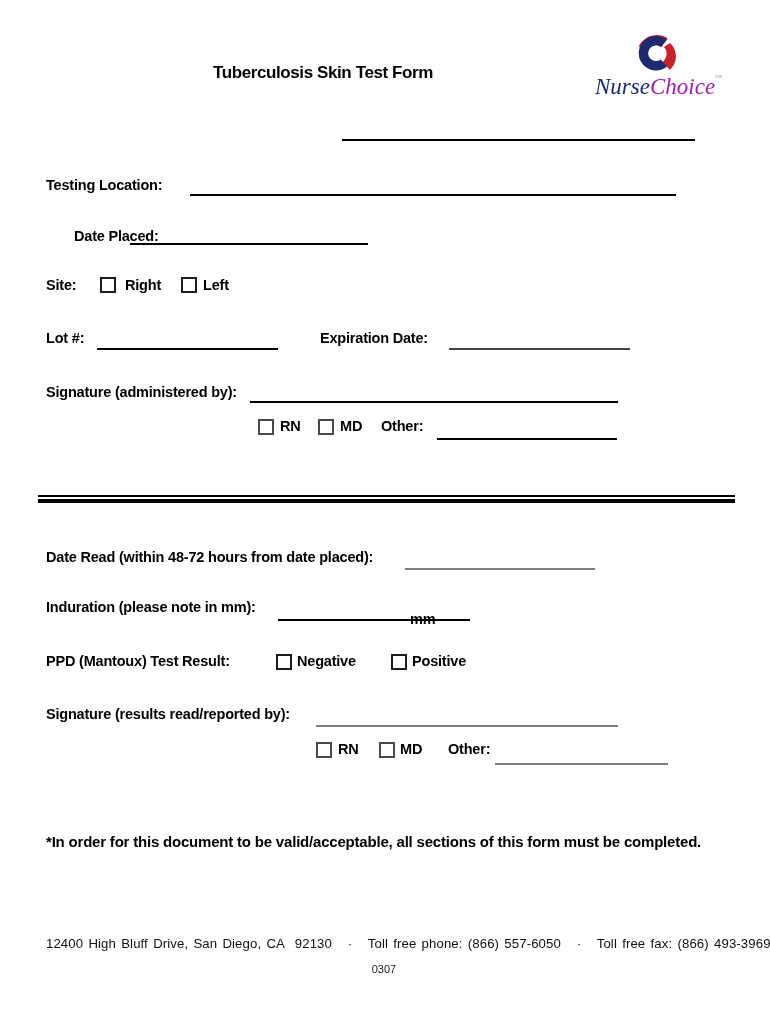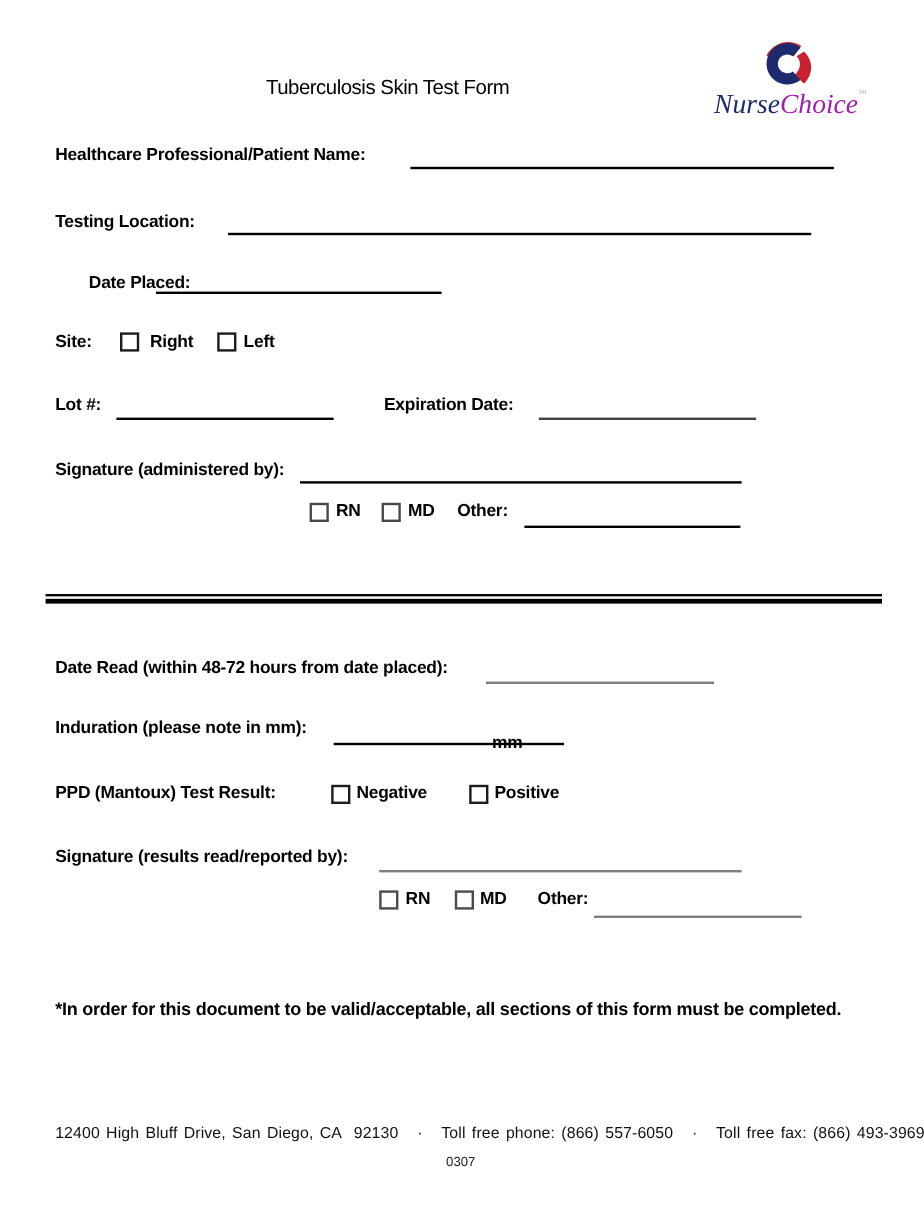--- a/index.html
+++ b/index.html
@@ -1,19 +1,19 @@
 <!DOCTYPE html>
 <html><head>
 <meta charset="utf-8">
 <style>
   html,body{margin:0;padding:0;background:#fff;}
   .sheet{position:relative;width:770px;height:1024px;background:#ffffff;overflow:hidden;
          font-family:"Liberation Sans",sans-serif;color:#000;}
   .title{position:absolute;left:0;top:63px;width:646px;text-align:center;
-         font-weight:normal;font-size:17px;letter-spacing:-0.4px;white-space:pre;}
+         font-weight:bold;font-size:17px;letter-spacing:-0.4px;white-space:pre;}
   .lb{position:absolute;font-weight:bold;font-size:14.5px;line-height:1.2;
       letter-spacing:-0.2px;white-space:pre;}
   .ul{position:absolute;height:0;border-bottom:2px solid #000;}
   .ul-gray{border-bottom-color:#7e7e7e;}
   .cb{position:absolute;width:12px;height:12px;border:2px solid #1c1c1c;background:#fff;}
   .divider{position:absolute;left:38px;top:495px;width:697px;height:2px;
            border-top:2px solid #000;border-bottom:4px solid #000;background:#fff;}
   .note{position:absolute;left:46px;top:833px;font-weight:bold;font-size:15px;
         letter-spacing:-0.2px;white-space:pre;}
   .address{position:absolute;left:46px;top:936px;font-size:13.2px;font-weight:normal;
@@ -38,21 +38,20 @@
 
   <div class="logo">
     <svg class="logo-icon" width="58" height="44" viewBox="0 0 64 56" aria-hidden="true">
       <path d="M10 18 C18 4 34 0 47 8 L39 19 C30 13 20 16 16 24 Z" fill="#c8232c"></path>
       <path d="M50 14 C60 24 60 38 50 48 L40 39 C47 32 47 24 42 19 Z" fill="#c8232c"></path>
       <path d="M46 10 A22 22 0 1 0 46 44 L38 35 A10 10 0 1 1 38 19 Z" fill="#1e2a6e"></path>
     </svg>
     <div class="logo-text"><span class="logo-nurse">Nurse</span><span class="logo-choice">Choice</span><span class="logo-mark">™</span></div>
   </div>
 
-  <div class="lb" style="left:46px;top:121px;">Healthcare Professional/Patient Name:</div>
   <div class="ul" style="left:342px;top:139px;width:353px;"></div>
 
   <div class="lb" style="left:46px;top:177px;">Testing Location:</div>
   <div class="ul" style="left:190px;top:194px;width:486px;"></div>
 
   <div class="lb" style="left:46px;top:228px;margin-left:28px;">Date Placed:</div>
   <div class="ul" style="left:130px;top:243px;width:238px;"></div>
 
   <div class="lb" style="left:46px;top:277px;">Site:</div>
   <div class="cb" style="left:100px;top:277px;"></div>

